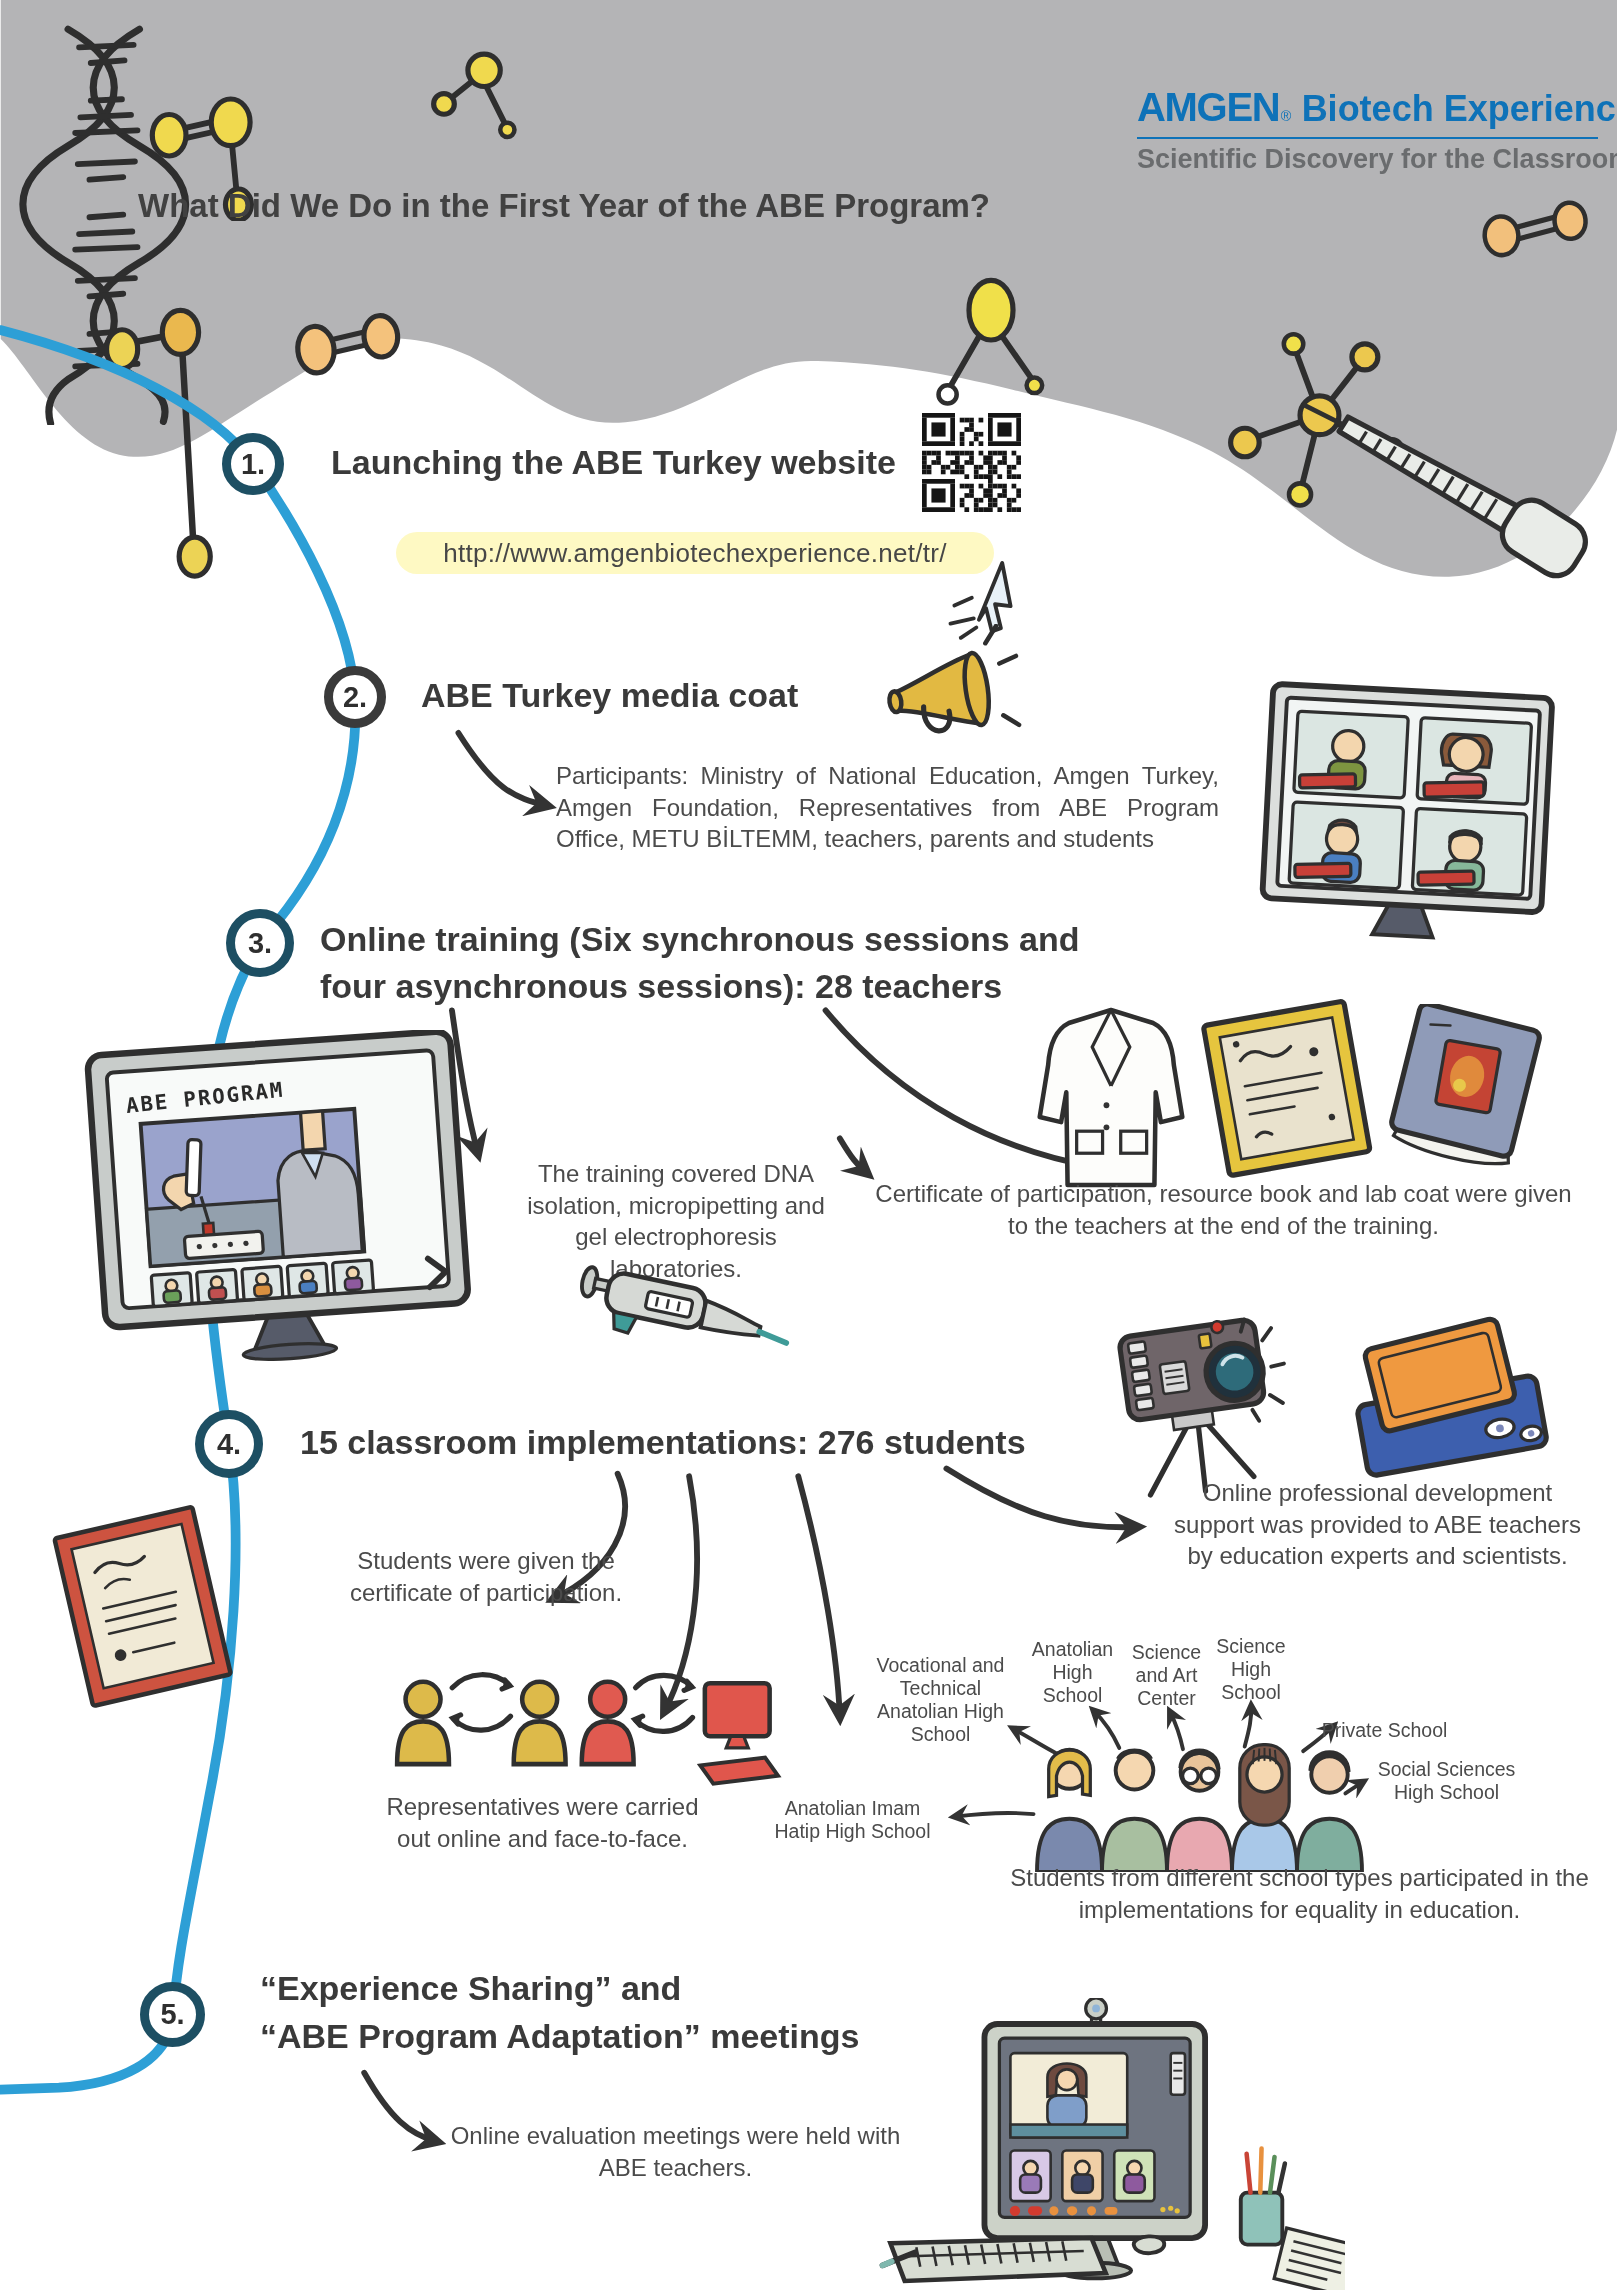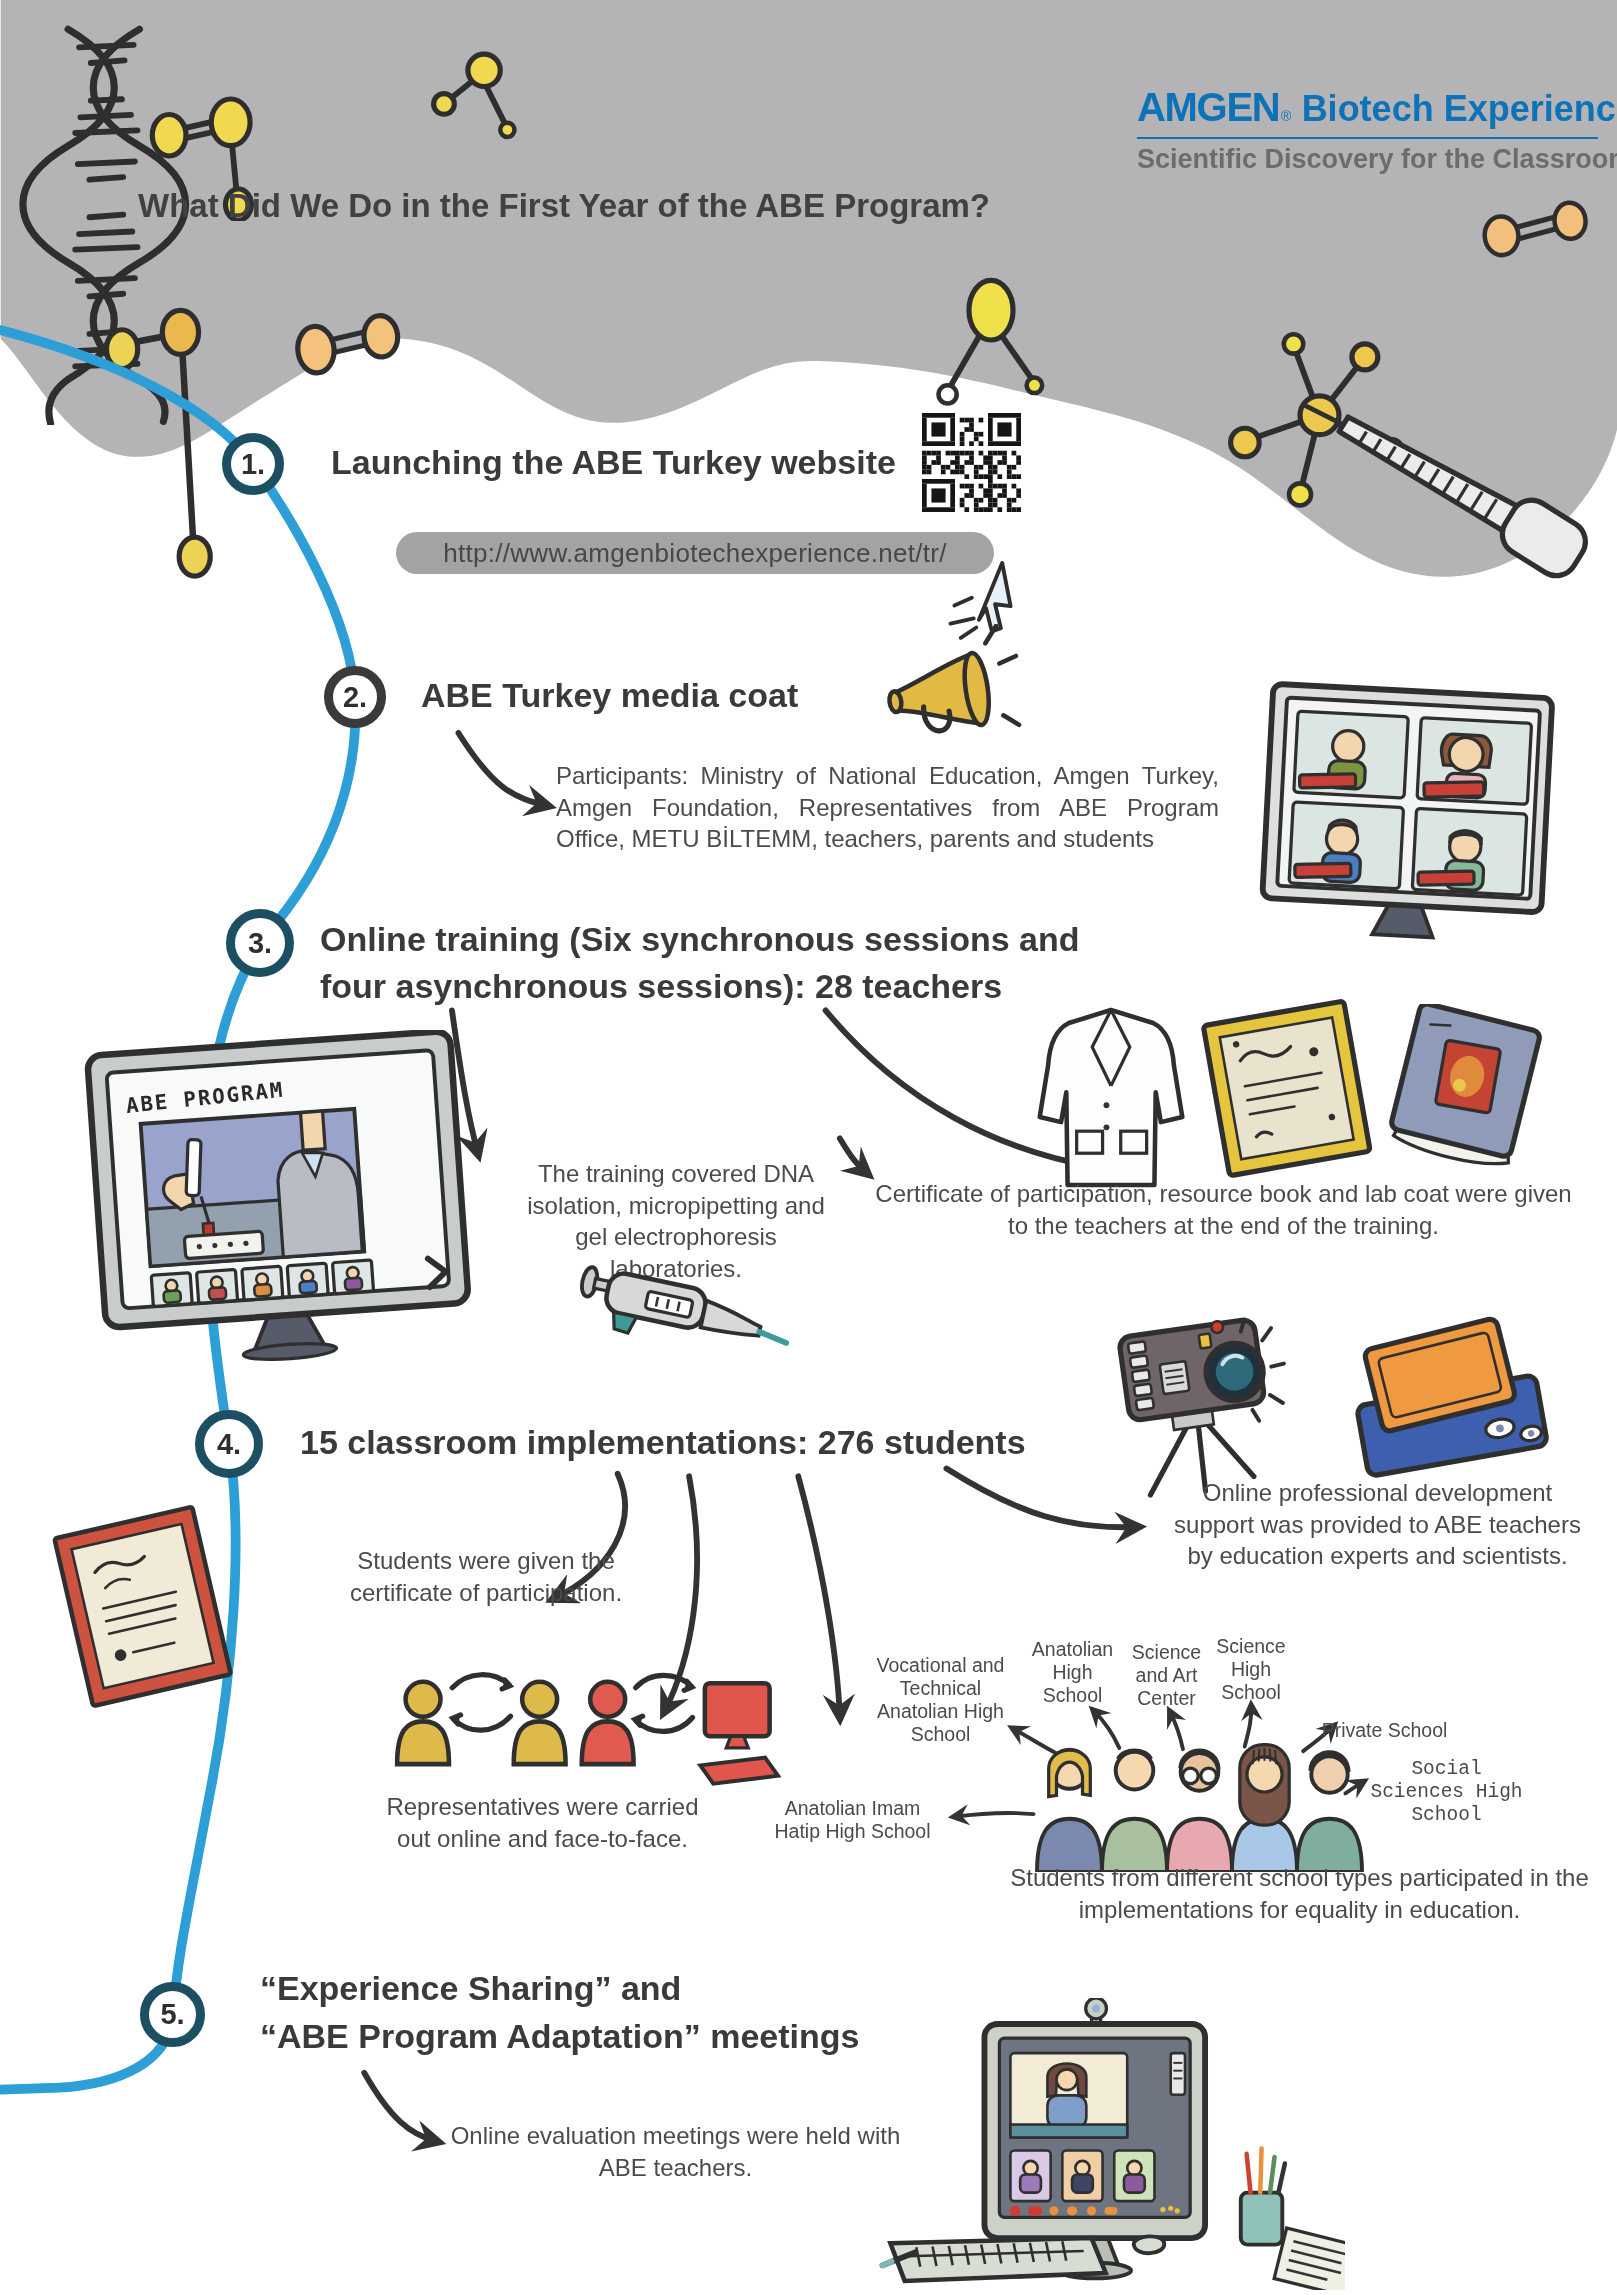--- a/index.html
+++ b/index.html
@@ -4,21 +4,21 @@
 <style>
   html,body{margin:0;padding:0;}
   body{width:1618px;height:2295px;position:relative;background:#ffffff;
        font-family:"Liberation Sans",sans-serif;overflow:hidden;}
   .abs{position:absolute;}
   .step-title{font-weight:700;color:#3a3a3a;font-size:34px;white-space:nowrap;letter-spacing:0;}
   .note{font-size:24px;line-height:1.32;color:#4b4b4b;text-align:center;}
   .school-label{font-size:19.5px;line-height:1.18;color:#4b4b4b;text-align:center;}
   .circle{background:#fff;border-radius:50%;display:flex;align-items:center;justify-content:center;
           font-weight:700;color:#2f2f2f;border:9px solid #1d4f63;box-sizing:border-box;font-size:29px;}
-  .pill{background:#a3a3a3;border-radius:22px;display:flex;align-items:center;justify-content:center;
+  .pill{background:#fef9c3;border-radius:22px;display:flex;align-items:center;justify-content:center;
         font-size:26px;color:#474747;letter-spacing:0.3px;}
   .main-title{font-size:33px;font-weight:700;color:#414141;white-space:nowrap;}
   .logo-row{display:flex;align-items:baseline;color:#0e72b8;margin-top:32px;}
   .logo-brand{font-size:40px;font-weight:700;letter-spacing:-1.3px;}
   .logo-reg{font-size:14.3px;vertical-align:super;margin-left:1.3px;}
   .logo-product{font-size:36px;font-weight:700;margin-left:10.4px;white-space:nowrap;}
   .logo-rule{height:2.6px;background:#0e72b8;margin:6.5px 0 5.2px;}
   .logo-tagline{font-size:27px;font-weight:700;color:#6a6c6e;white-space:nowrap;}
   .logo-region{font-size:29px;font-weight:700;color:#0e72b8;text-align:right;margin-top:1.3px;}
   svg{display:block;}
@@ -628,21 +628,21 @@
 </svg>
 
 <div class="abs note" style="left:367px;top:1791px;width:351px;">Representatives were carried out  online and face-to-face.</div>
 
 <div class="abs school-label" style="left:768px;top:1797px;width:169px;">Anatolian Imam Hatip High School</div>
 <div class="abs school-label" style="left:874px;top:1654px;width:133px;">Vocational and Technical Anatolian High School</div>
 <div class="abs school-label" style="left:1024px;top:1638px;width:97px;">Anatolian High School</div>
 <div class="abs school-label" style="left:1118px;top:1641px;width:97px;">Science and Art Center</div>
 <div class="abs school-label" style="left:1209px;top:1635px;width:84px;">Science High School</div>
 <div class="abs school-label" style="left:1300px;top:1719px;width:169px;">Private School</div>
-<div class="abs school-label" style="left:1362px;top:1758px;width:169px;font-family:Liberation Mono, monospace;">Social Sciences High School</div>
+<div class="abs school-label" style="left:1362px;top:1758px;width:169px;">Social Sciences High School</div>
 
 <svg class="abs" style="left:1024px;top:1716px;" width="351" height="156" viewBox="0 0 540 240">
   <g stroke="#2f2f2f" stroke-width="6">
     <path d="M20,240 C20,176 40,158 70,158 C100,158 120,176 120,240 Z" fill="#7a89ad"></path>
     <circle cx="70" cy="82" r="30" fill="#f5d7b0"></circle>
     <path d="M38,84 C36,42 104,42 102,84 L102,122 L90,120 L90,92 C84,64 56,64 50,92 L50,122 L38,124 Z" fill="#e2bc4a" stroke-width="5"></path>
     <path d="M120,240 C120,176 140,158 170,158 C200,158 220,176 220,240 Z" fill="#a8bfa0"></path>
     <circle cx="170" cy="84" r="29" fill="#f5d7b0"></circle>
     <path d="M144,66 C152,48 188,48 196,66" fill="none" stroke-width="5"></path>
     <path d="M220,240 C220,176 240,158 270,158 C300,158 320,176 320,240 Z" fill="#e8a8b0"></path>

